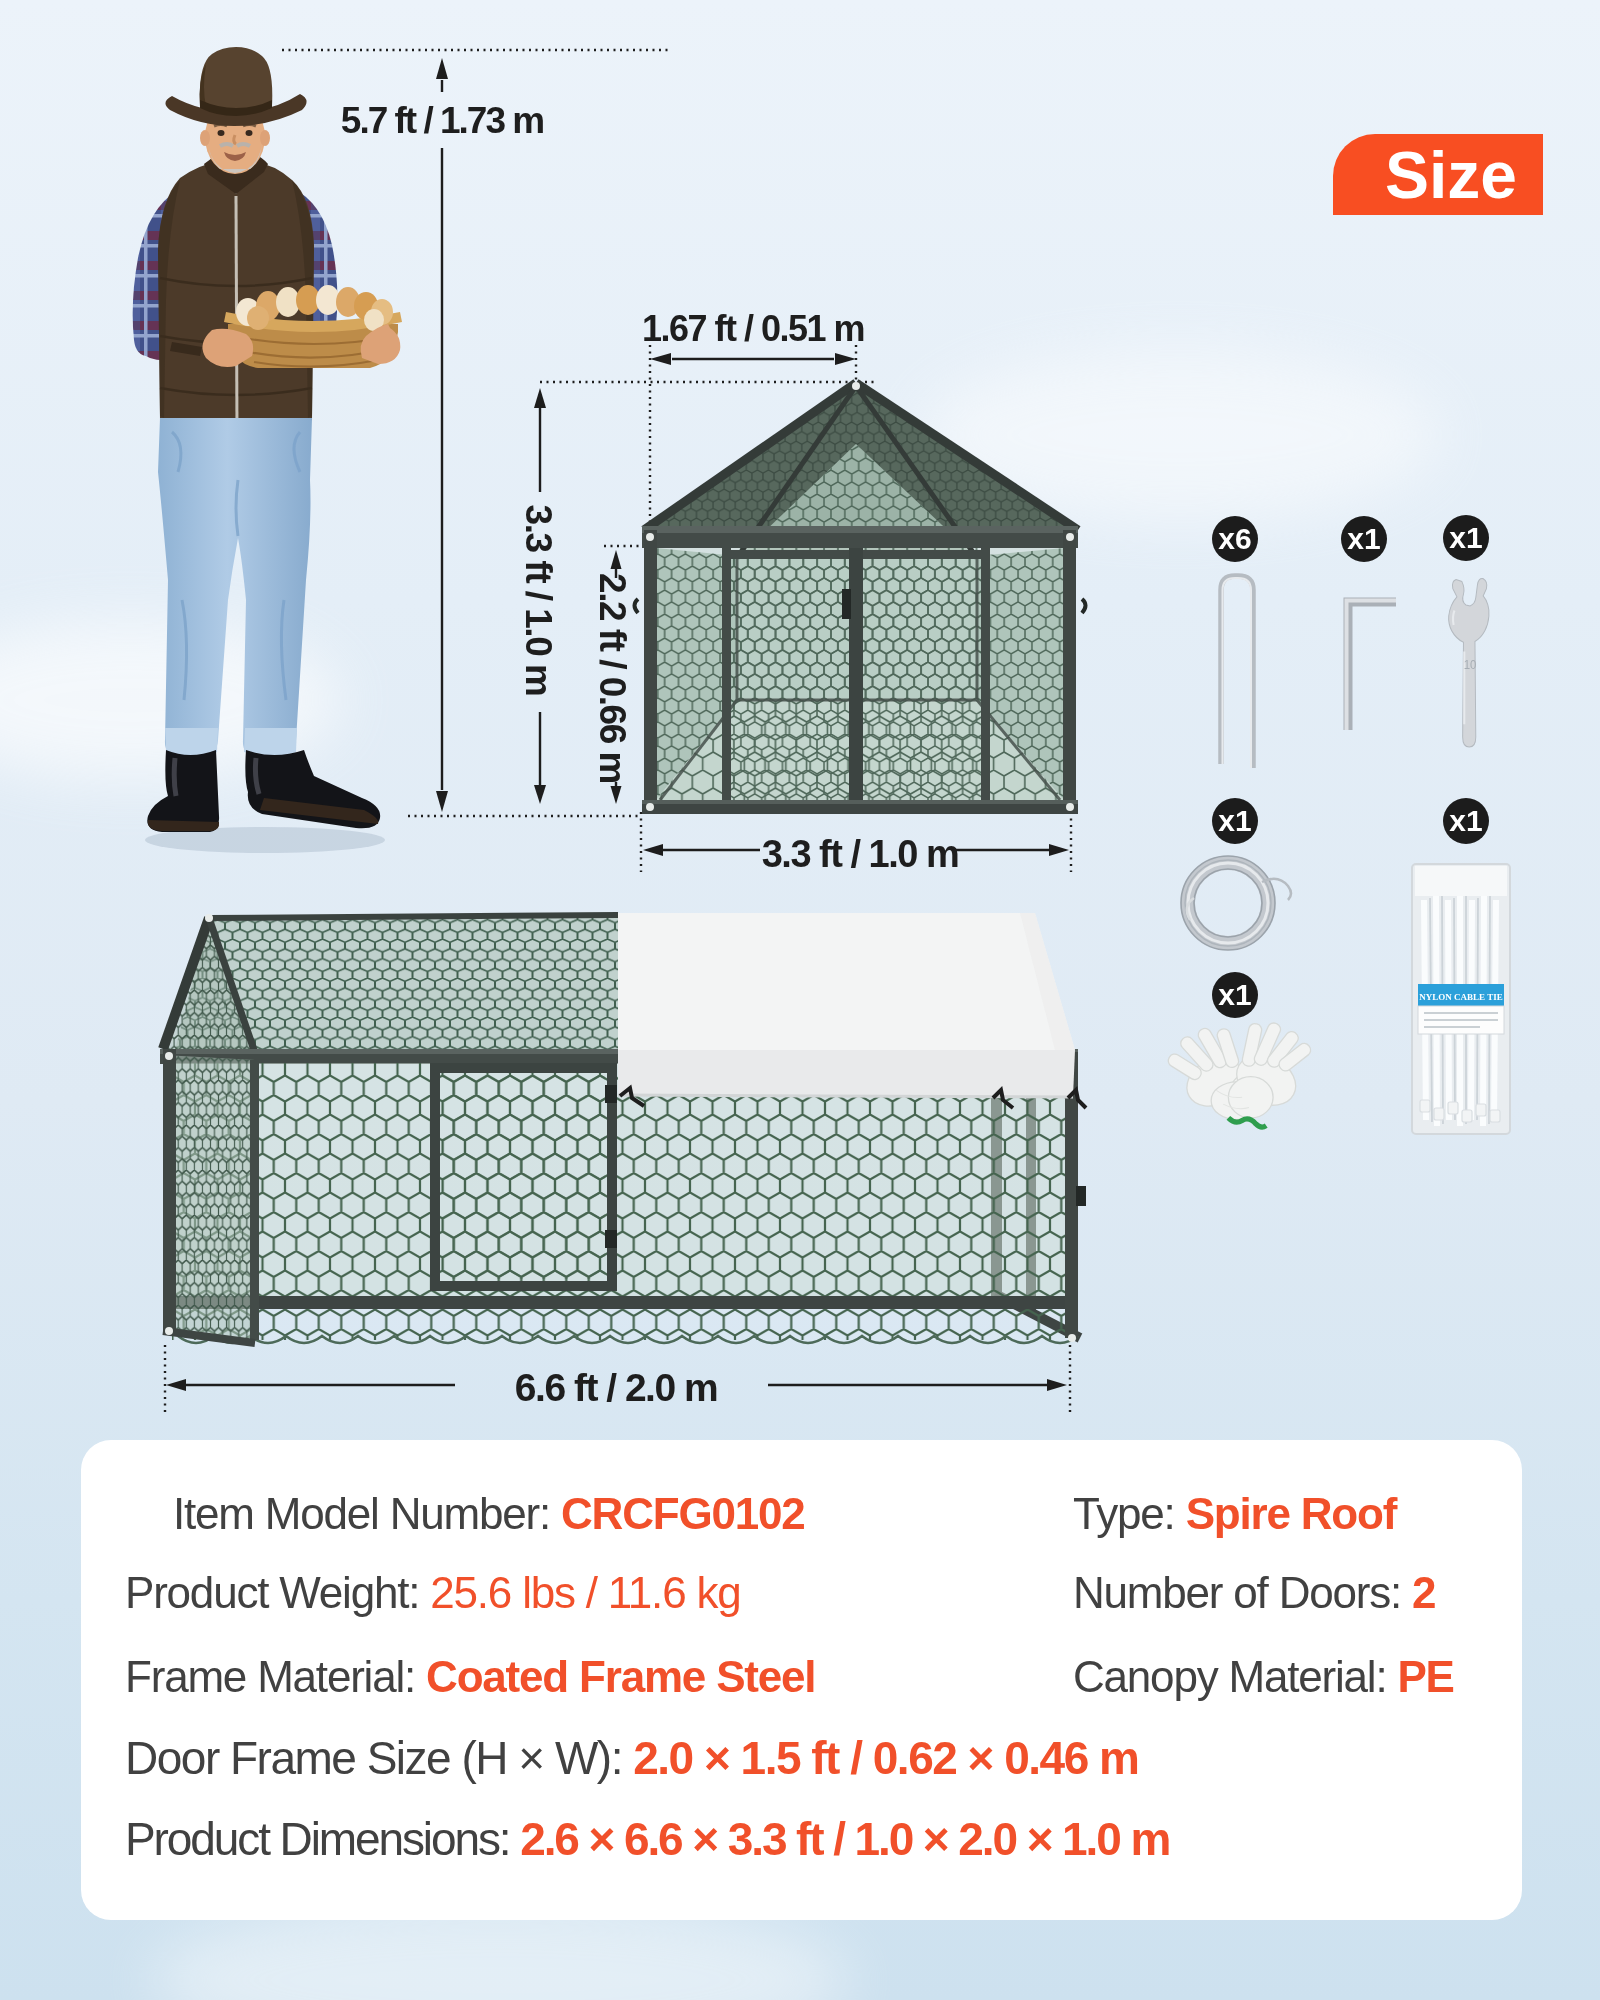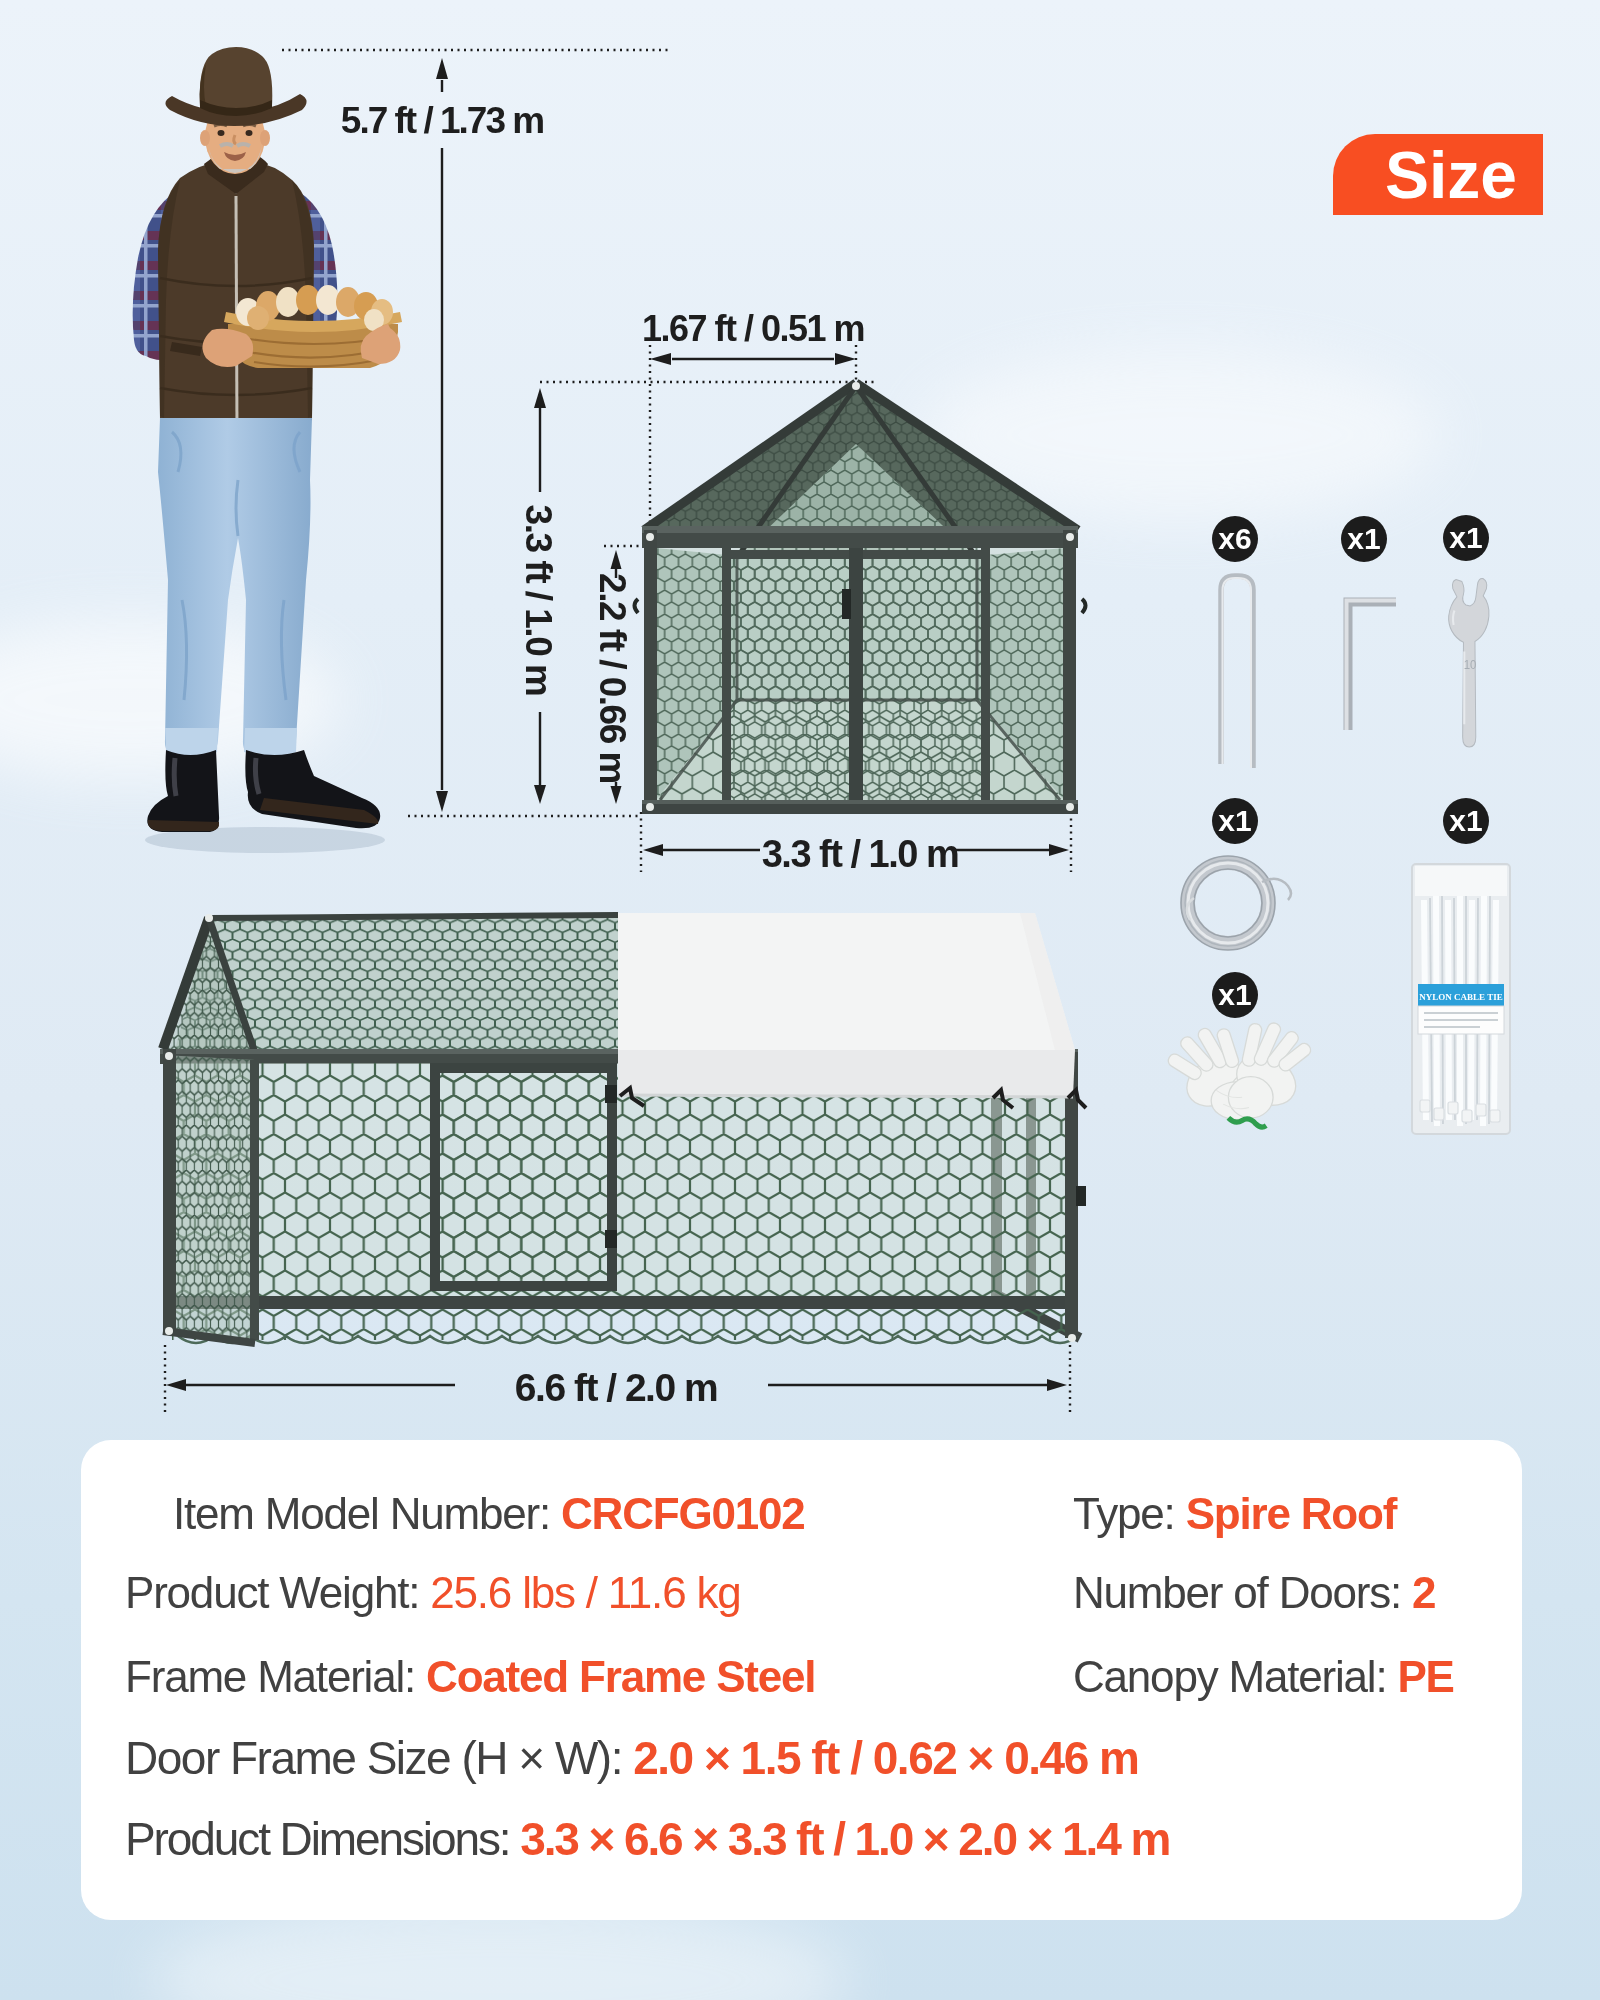--- a/index.html
+++ b/index.html
@@ -510,15 +510,15 @@
 <div class="dimtxt" style="left:125px;top:1568px;font-size:44px;font-weight:normal;color:#414141;letter-spacing:-1.2px;">Product Weight: <span style="color:#f1502a;font-weight:normal;">25.6 lbs / 11.6 kg</span></div>
 
 <div class="dimtxt" style="left:1073px;top:1568px;font-size:44px;font-weight:normal;color:#414141;letter-spacing:-1.2px;">Number of Doors: <span style="color:#f1502a;font-weight:bold;">2</span></div>
 
 <div class="dimtxt" style="left:125px;top:1652px;font-size:44px;font-weight:normal;color:#414141;letter-spacing:-1.2px;">Frame Material: <span style="color:#f1502a;font-weight:bold;">Coated Frame Steel</span></div>
 
 <div class="dimtxt" style="left:1073px;top:1652px;font-size:44px;font-weight:normal;color:#414141;letter-spacing:-1.2px;">Canopy Material: <span style="color:#f1502a;font-weight:bold;">PE</span></div>
 
 <div class="dimtxt" style="left:125px;top:1731px;font-size:46px;font-weight:normal;color:#414141;letter-spacing:-1.5px;">Door Frame Size (H × W): <span style="color:#f1502a;font-weight:bold;">2.0 × 1.5 ft / 0.62 × 0.46 m</span></div>
 
-<div class="dimtxt" style="left:125px;top:1812px;font-size:46px;font-weight:normal;color:#414141;letter-spacing:-2.1px;">Product Dimensions: <span style="color:#f1502a;font-weight:bold;">3.3 × 6.6 × 3.3 ft / 1.0 × 2.0 × 1.4 m</span></div>
+<div class="dimtxt" style="left:125px;top:1812px;font-size:46px;font-weight:normal;color:#414141;letter-spacing:-2.1px;">Product Dimensions: <span style="color:#f1502a;font-weight:bold;">2.6 × 6.6 × 3.3 ft / 1.0 × 2.0 × 1.0 m</span></div>
 
 </div>
 
 </body></html>

